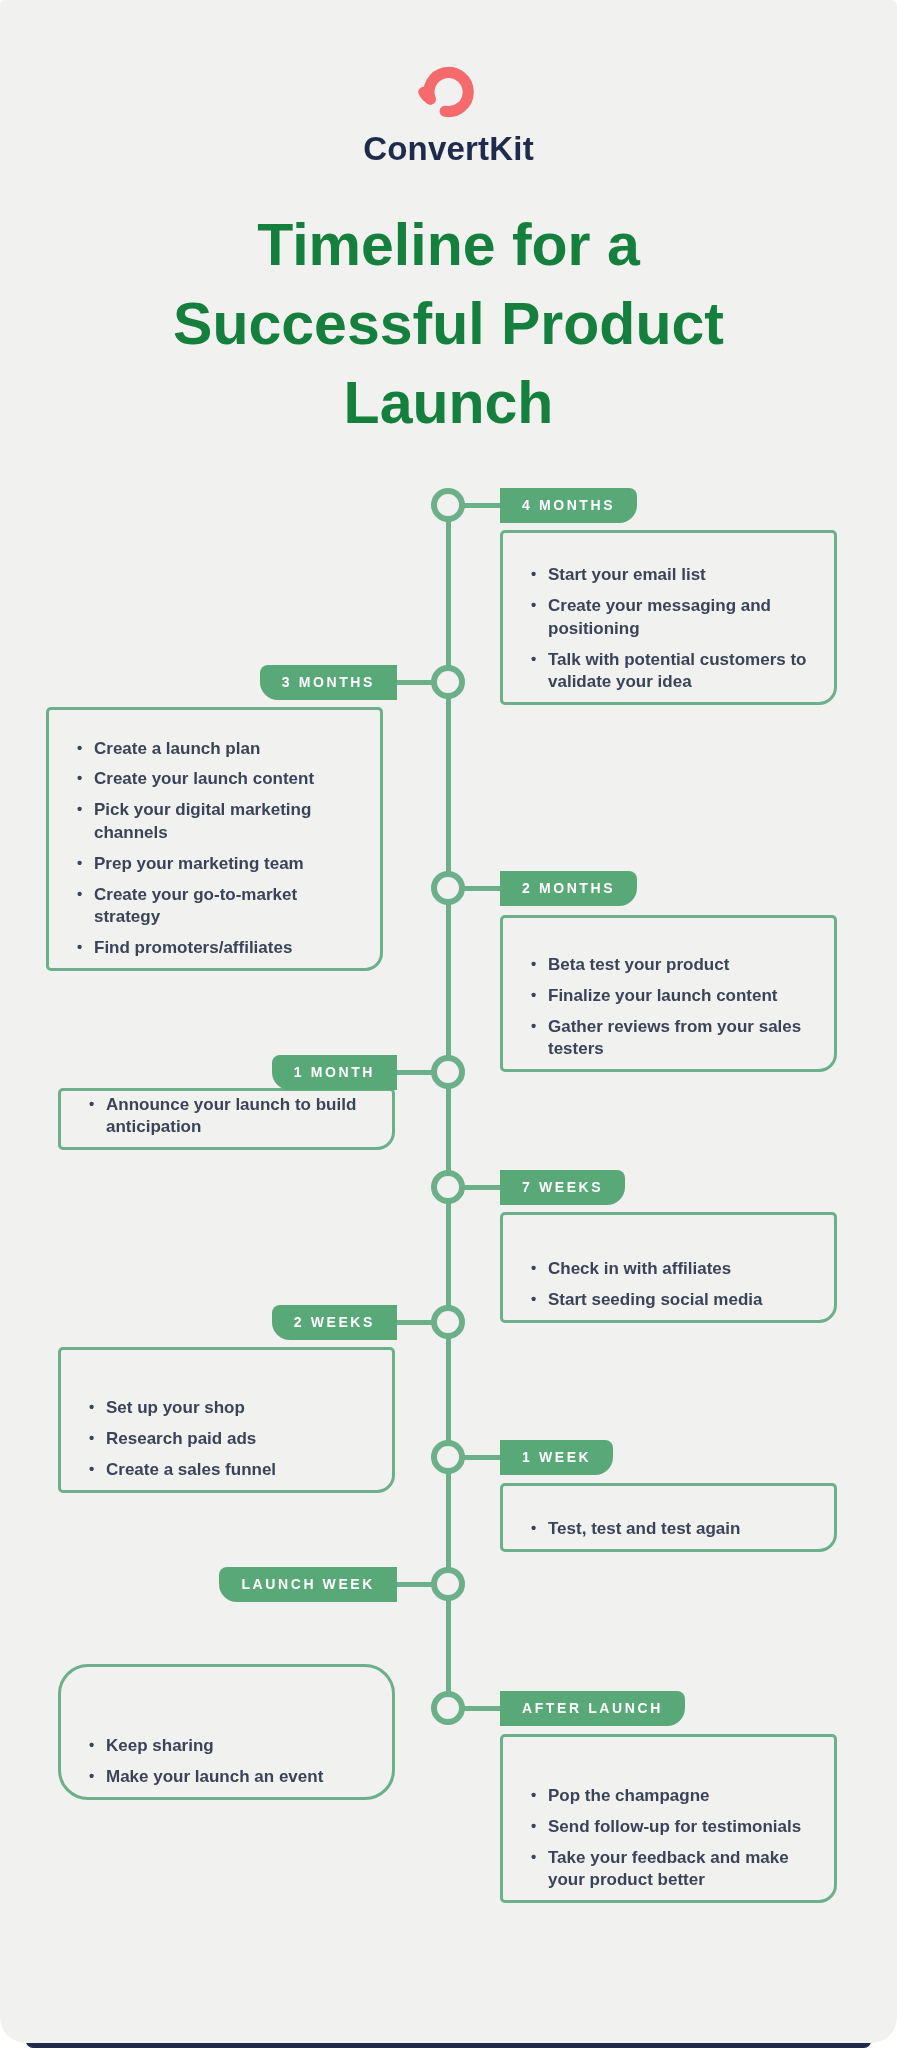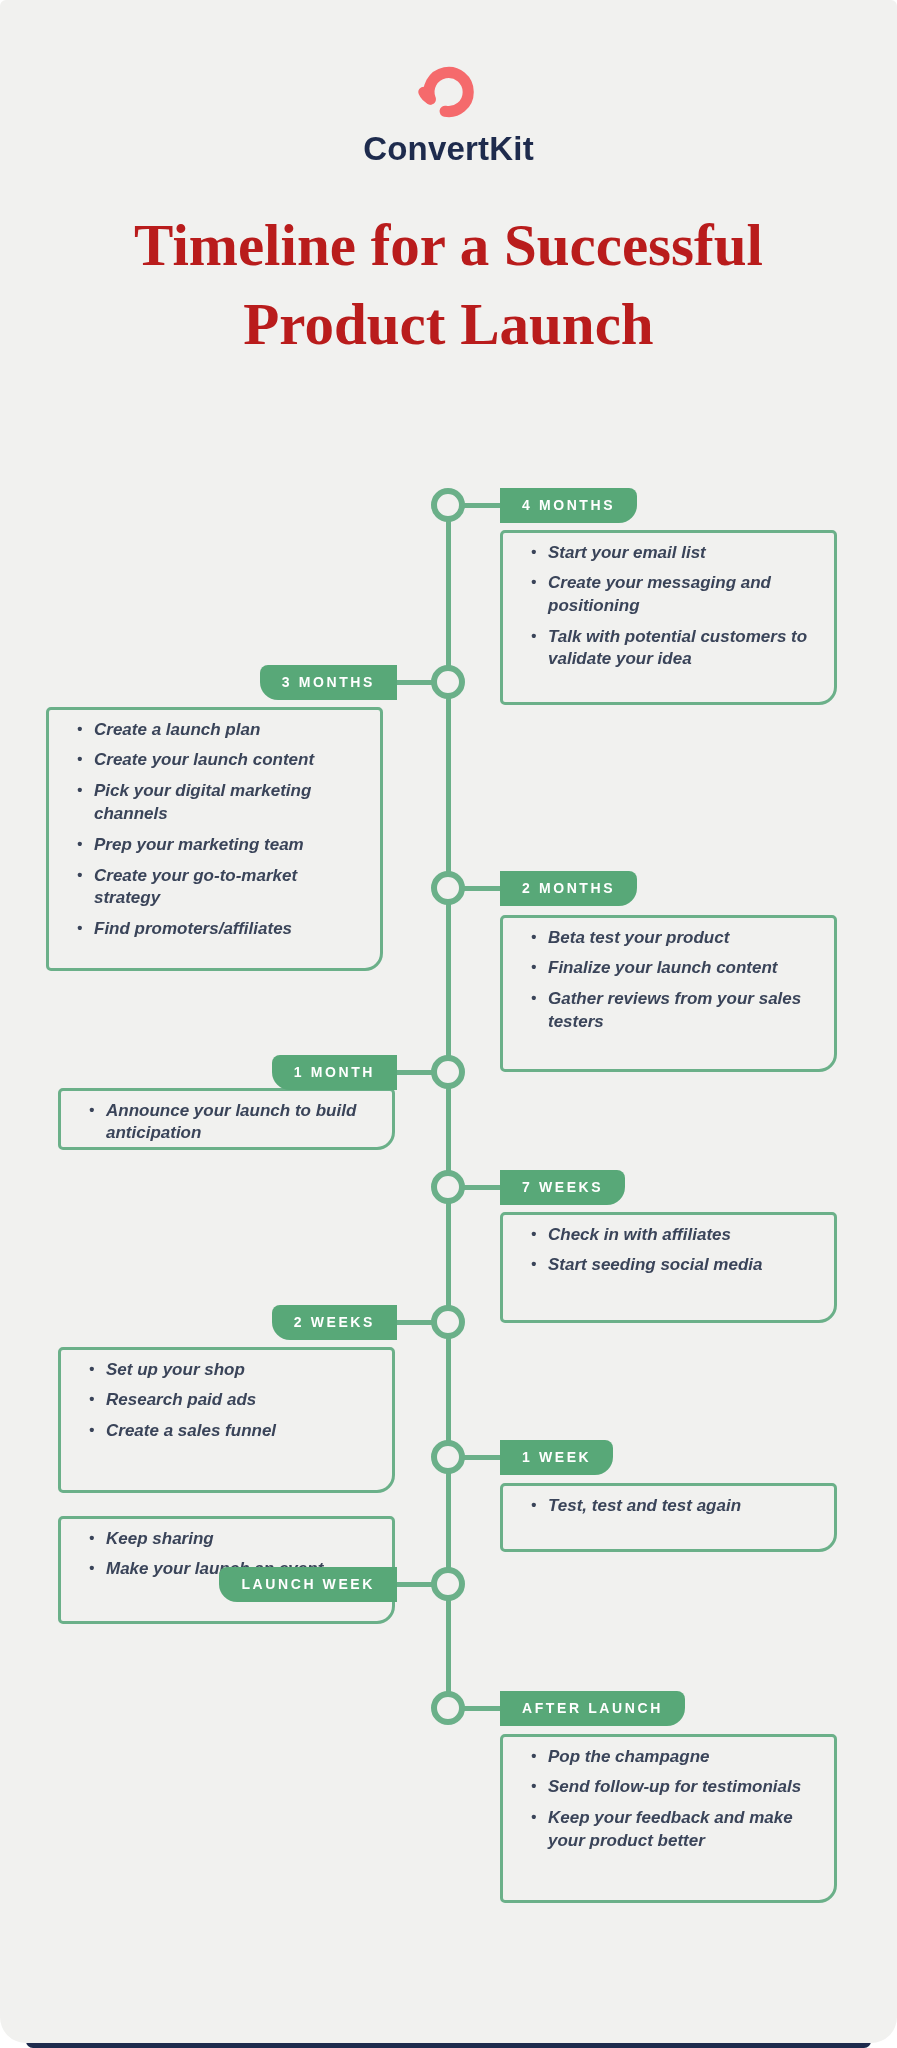--- a/index.html
+++ b/index.html
@@ -7,36 +7,36 @@
           font-family:"Liberation Sans",sans-serif;}
   .bottom-bar{position:absolute;left:26px;right:26px;bottom:0;height:14px;
               background:#1E2B4D;border-radius:7px;z-index:0;}
   .card{position:absolute;left:0;right:0;top:0;bottom:5px;background:#F1F1EF;
         border-radius:6px 6px 26px 26px;z-index:1;}
   
   .logo-wrap{position:absolute;top:58px;left:0;width:100%;display:flex;justify-content:center;}
   .brand-name{position:absolute;top:130px;left:0;width:100%;text-align:center;
               font-size:33px;font-weight:700;color:#1E2B4D;letter-spacing:.2px;}
   .main-title{position:absolute;top:192px;left:50%;transform:translateX(-50%);width:700px;
-              text-align:center;font-family:Liberation Serif, serif;
-              font-weight:700;font-size:59px;line-height:1.34;color:#b91c1c;margin-top:14px;}
+              text-align:center;font-family:Liberation Sans, sans-serif;
+              font-weight:700;font-size:59px;line-height:1.34;color:#15803d;margin-top:14px;}
   
   .timeline{position:absolute;inset:0;z-index:2;}
   .tl-line{position:absolute;width:5px;background:#6BB089;z-index:1;}
   .tl-connector{position:absolute;height:5px;background:#6BB089;z-index:1;}
   .tl-node{position:absolute;width:34px;height:34px;border-radius:50%;
            border:6px solid #6BB089;background:#F1F1EF;box-sizing:border-box;z-index:3;}
   .tl-badge{position:absolute;height:35px;display:flex;align-items:center;
             padding:0 22px;background:#58A878;color:#ffffff;font-size:14px;font-weight:700;
             letter-spacing:2.6px;white-space:nowrap;z-index:3;box-sizing:border-box;}
   .tl-badge.right{border-radius:0 8px 18px 0;}
   .tl-badge.left{border-radius:8px 0 0 18px;}
   .tl-box{position:absolute;width:337px;border:3px solid #6BB089;
           border-radius:5px 5px 18px 5px;box-sizing:border-box;
-          display:flex;flex-direction:column;justify-content:flex-start;z-index:2;font-style:italic;}
+          display:flex;flex-direction:column;justify-content:flex-end;z-index:2;}
   .tl-box ul{margin:0;padding:0 16px 0 28px;list-style:none;}
   .tl-box li{position:relative;padding-left:17px;margin:8.5px 0;
              font-size:17px;font-weight:600;line-height:1.32;color:#3A4459;}
   .tl-box li::before{content:"•";position:absolute;left:0;top:0;color:#3A4459;font-size:15px;}
   
   .footer-url{position:absolute;top:1944px;left:0;width:100%;text-align:center;
               font-size:19px;font-weight:700;color:#1E2B4D;}
 </style>
 </head>
 <body>
@@ -120,32 +120,32 @@
         <div class="tl-node" style="left: 431px; top: 1440px;"></div>
         <div class="tl-badge right" style="top: 1439.5px; left: 500px;">1 WEEK</div>
         <div class="tl-box" style="top: 1483px; height: 69px; left: 500px;">
           <ul>
             <li>Test, test and test again</li>
           </ul>
         </div>
         <div class="tl-connector" style="top: 1581.5px; left: 397px; width: 51px;"></div>
         <div class="tl-node" style="left: 431px; top: 1567px;"></div>
         <div class="tl-badge left" style="top: 1566.5px; right: 500px;">LAUNCH WEEK</div>
-        <div class="tl-box" style="top: 1516px; height: 108px; left: 58px;">
+        <div class="tl-box" style="top: 1664px; height: 136px; left: 58px; border-radius: 30px;">
           <ul>
             <li>Keep sharing</li>
             <li>Make your launch an event</li>
           </ul>
         </div>
         <div class="tl-connector" style="top: 1705.5px; left: 448px; width: 52px;"></div>
         <div class="tl-node" style="left: 431px; top: 1691px;"></div>
         <div class="tl-badge right" style="top: 1690.5px; left: 500px;">AFTER LAUNCH</div>
         <div class="tl-box" style="top: 1734px; height: 169px; left: 500px;">
           <ul>
             <li>Pop the champagne</li>
             <li>Send follow-up for testimonials</li>
-            <li>Keep your feedback and make your product better</li>
+            <li>Take your feedback and make your product better</li>
           </ul>
         </div>
       </div>
 
   </div>
 </div>
 
 </body></html>

